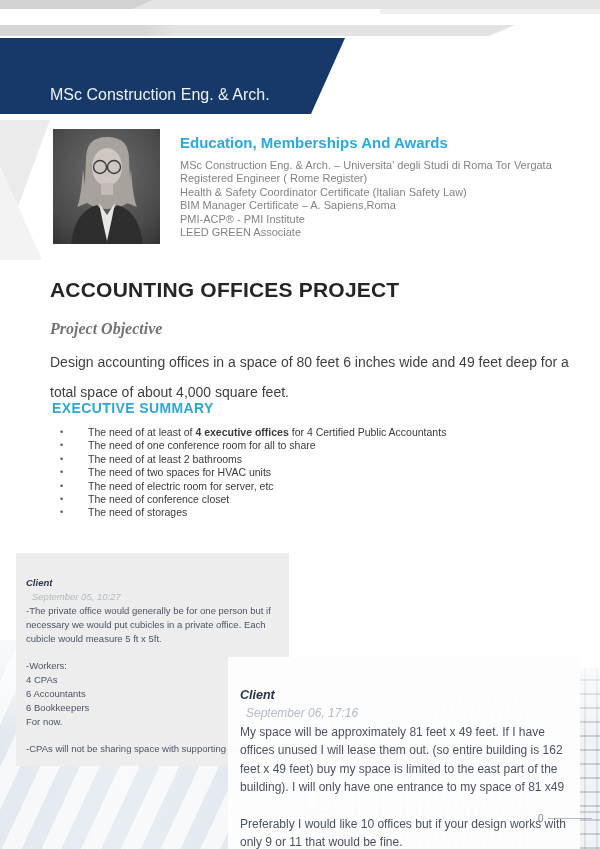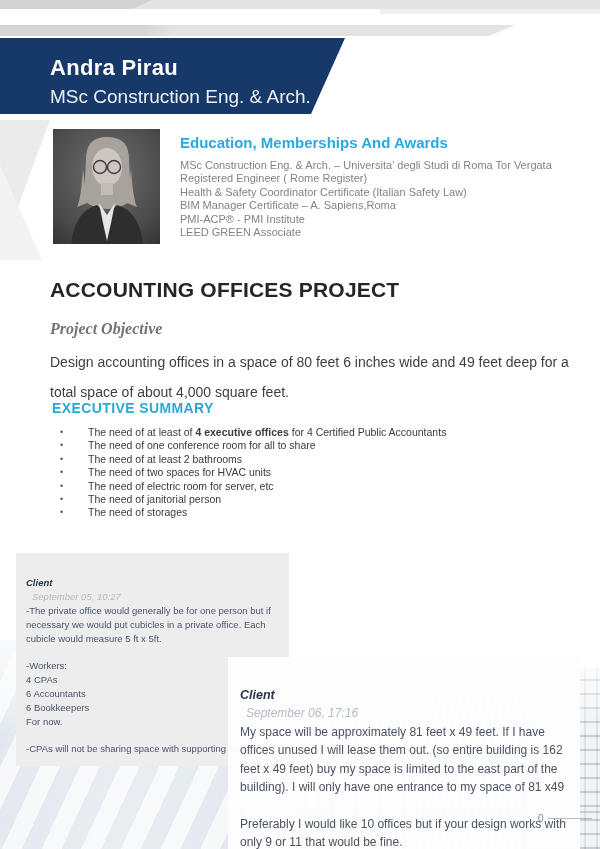--- a/index.html
+++ b/index.html
@@ -18,21 +18,21 @@
   .stripe-b{top:25px;left:0;width:515px;height:11px;z-index:1;
     background:linear-gradient(90deg,#d6d6d6 0 145px,#e3e3e3 175px 100%);
     clip-path:polygon(0 0,100% 0,calc(100% - 26px) 100%,0 100%);}
 
   
   .banner{top:38px;left:0;width:345px;height:76px;background:#16396a;z-index:3;
     clip-path:polygon(0 0,100% 0,calc(100% - 34px) 100%,0 100%);}
   .banner-name{position:absolute;left:50px;top:17px;color:#ffffff;
     font-size:22px;font-weight:bold;letter-spacing:.3px;}
   .banner-subtitle{position:absolute;left:50px;top:48px;color:rgba(255,255,255,.93);
-    font-size:19px;}
+    font-size:16px;}
 
   
   .deco-left-1{top:120px;left:0;width:50px;height:135px;background:#ebebeb;
     clip-path:polygon(0 0,50px 0,0 100%);z-index:1;}
   .deco-left-2{top:165px;left:0;width:42px;height:95px;background:#f3f3f3;
     clip-path:polygon(0 0,0 100%,42px 100%);z-index:1;}
 
   
   .photo{top:129px;left:53px;width:107px;height:115px;z-index:3;display:block;}
   .edu{top:134px;left:180px;width:400px;z-index:3;}
@@ -110,21 +110,20 @@
 <body>
 
 <div class="page">
 
   <div class="abs stripe-a"></div>
   <div class="abs stripe-a-dark"></div>
   <div class="abs stripe-c"></div>
   <div class="abs stripe-b"></div>
 
   <div class="abs banner">
-    <div class="banner-name">Andra Pirau</div>
     <div class="banner-subtitle">MSc Construction Eng. &amp; Arch.</div>
   </div>
 
   <div class="abs deco-left-1"></div>
   <div class="abs deco-left-2"></div>
 
   <svg class="abs photo" viewBox="0 0 107 115" xmlns="http://www.w3.org/2000/svg">
     <defs>
       <radialGradient id="pbg" cx="50%" cy="38%" r="80%">
         <stop offset="0%" stop-color="#6e6e6e"></stop>
@@ -178,21 +177,21 @@
     <li>
       <span class="bullet-marker">•</span>
       <span>The need of two spaces for HVAC units</span>
     </li>
     <li>
       <span class="bullet-marker">•</span>
       <span>The need of electric room for server, etc</span>
     </li>
     <li>
       <span class="bullet-marker">•</span>
-      <span>The need of janitorial person</span>
+      <span>The need of conference closet</span>
     </li>
     <li>
       <span class="bullet-marker">•</span>
       <span>The need of storages</span>
     </li>
   </ul>
 
 
   <div class="abs bg-photo">
     <div class="bg-left-facade"></div>

